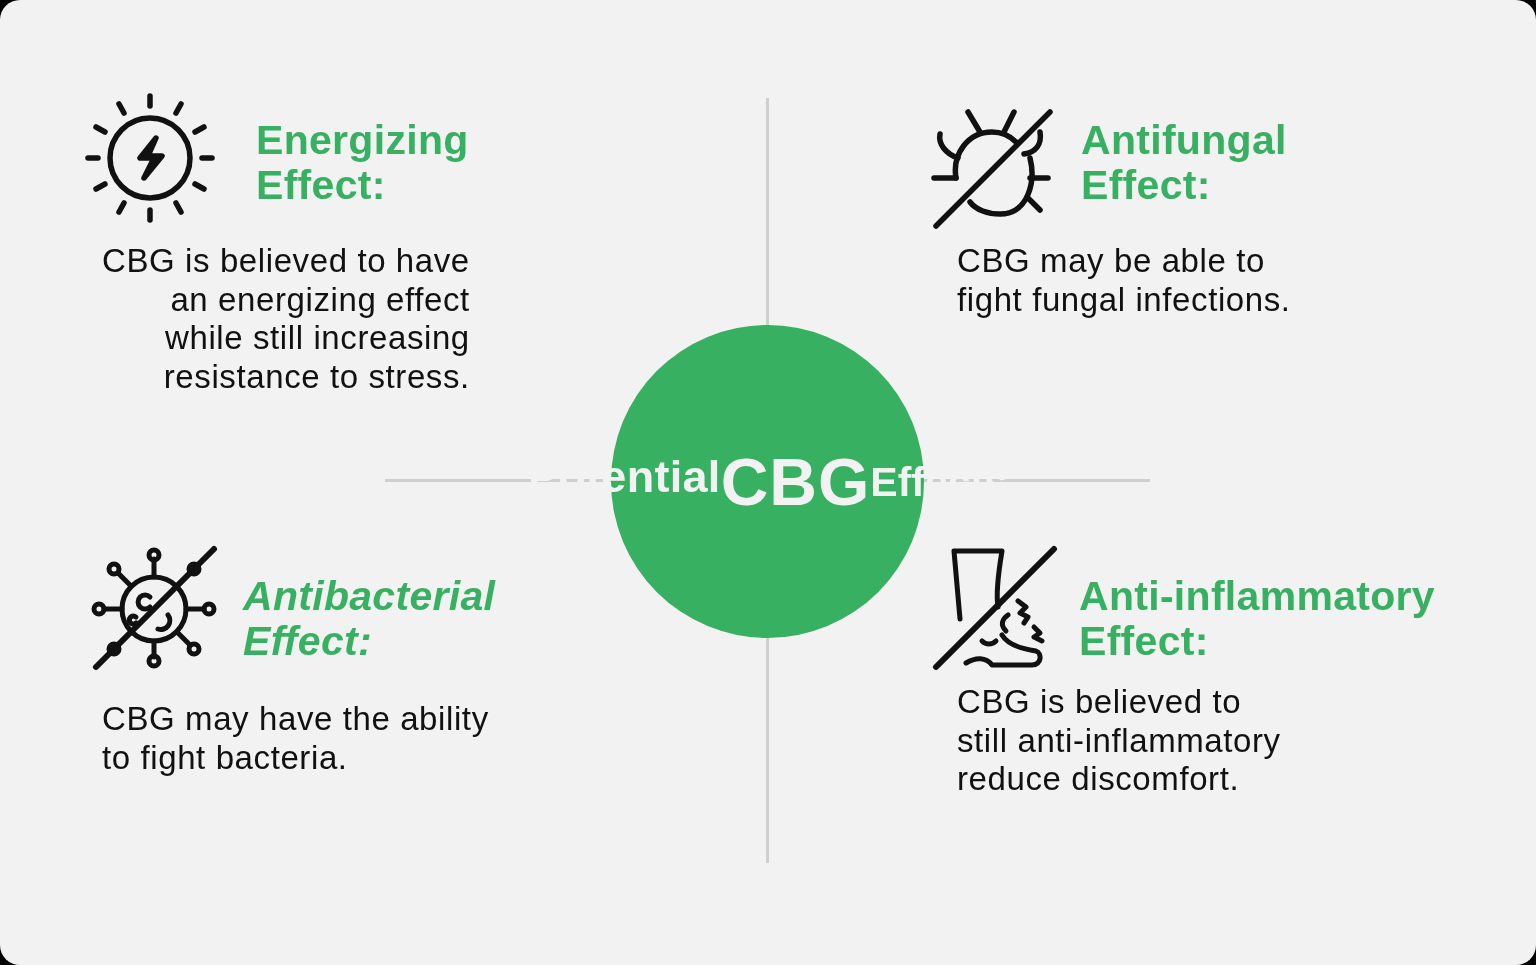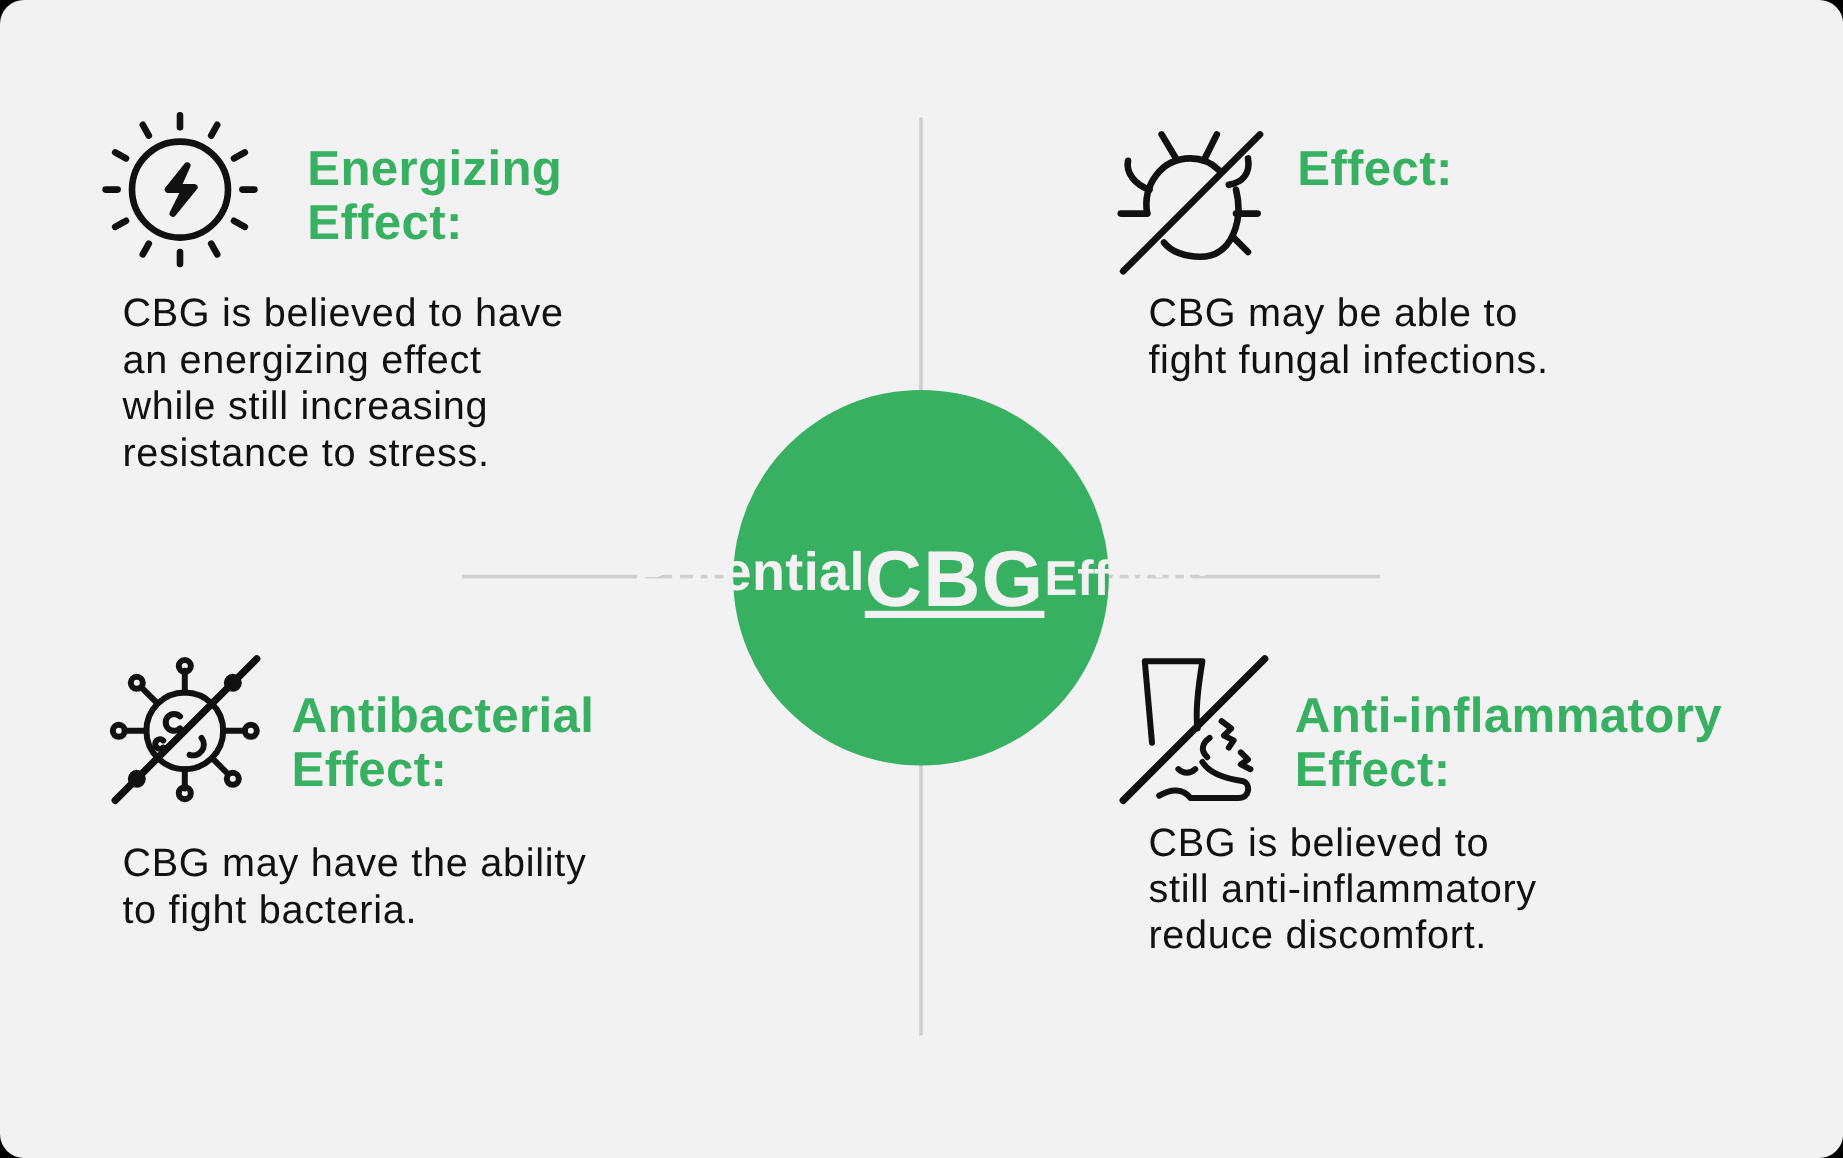--- a/index.html
+++ b/index.html
@@ -59,21 +59,20 @@
   .hub .l1 {
     font-size: 45px;
     line-height: 46px;
     letter-spacing: 0.3px;
     margin-top: -10px;
   }
   .hub .l2 {
     font-size: 66px;
     line-height: 62px;
     letter-spacing: 1px;
-    text-decoration: underline;
   }
   .hub .l3 {
     font-size: 41px;
     line-height: 46px;
   }
   .quad {
     position: absolute;
   }
   .icon {
     position: absolute;
@@ -136,21 +135,21 @@
         <line x1="12" y1="35" x2="21" y2="40"></line>
         <line x1="120" y1="35" x2="111" y2="40"></line>
         <line x1="12" y1="97" x2="21" y2="92"></line>
         <line x1="120" y1="97" x2="111" y2="92"></line>
       </svg>
     </div>
     <div class="heading" style="left:256px; top:118px;">
       <span>Energizing</span>
       <span>Effect:</span>
     </div>
-    <div class="body-text" style="left:102px; top:242px;">
+    <div class="body-text" style="left:102px; top:242px;text-align:right;">
       <span>CBG is believed to have</span>
       <span>an energizing effect</span>
       <span>while still increasing</span>
       <span>resistance to stress.</span>
     </div>
   </div>
 
   <div class="quad">
     <div class="icon" style="left:930px; top:106px;">
       <svg width="124" height="124" viewBox="0 0 124 124" fill="none" stroke="#111" stroke-width="5.5" stroke-linecap="round" stroke-linejoin="round">
@@ -160,20 +159,21 @@
         <line x1="84" y1="6" x2="74" y2="26"></line>
         <path d="M10 28 C8 38 16 48 28 52"></path>
         <path d="M110 26 C112 38 106 46 94 48"></path>
         <line x1="4" y1="72" x2="26" y2="72"></line>
         <line x1="100" y1="72" x2="118" y2="72"></line>
         <line x1="98" y1="92" x2="110" y2="104"></line>
         <line x1="6" y1="120" x2="120" y2="6"></line>
       </svg>
     </div>
     <div class="heading" style="left:1081px; top:118px;">
+      <span>Antifungal</span>
       <span>Effect:</span>
     </div>
     <div class="body-text" style="left:957px; top:242px;">
       <span>CBG may be able to</span>
       <span>fight fungal infections.</span>
     </div>
   </div>
 
   <div class="quad">
     <div class="icon" style="left:90px; top:545px;">
@@ -196,21 +196,21 @@
             <circle cx="104" cy="24" r="5"></circle>
           <line x1="41" y1="87" x2="28" y2="100"></line>
             <circle cx="24" cy="104" r="5"></circle>
         </g>
         <path d="M60 52 A7 7 0 1 0 60 62"></path>
         <path d="M46 72 A4 4 0 1 0 46 78"></path>
         <path d="M78 70 A9 9 0 0 1 68 84"></path>
         <line x1="6" y1="122" x2="124" y2="4" stroke-width="6"></line>
       </svg>
     </div>
-    <div class="heading" style="left:243px; top:574px;">
+    <div class="heading" style="left:243px; top:574px;font-style:italic;">
       <span>Antibacterial</span>
       <span>Effect:</span>
     </div>
     <div class="body-text" style="left:102px; top:700px;">
       <span>CBG may have the ability</span>
       <span>to fight bacteria.</span>
     </div>
   </div>
 
   <div class="quad">

